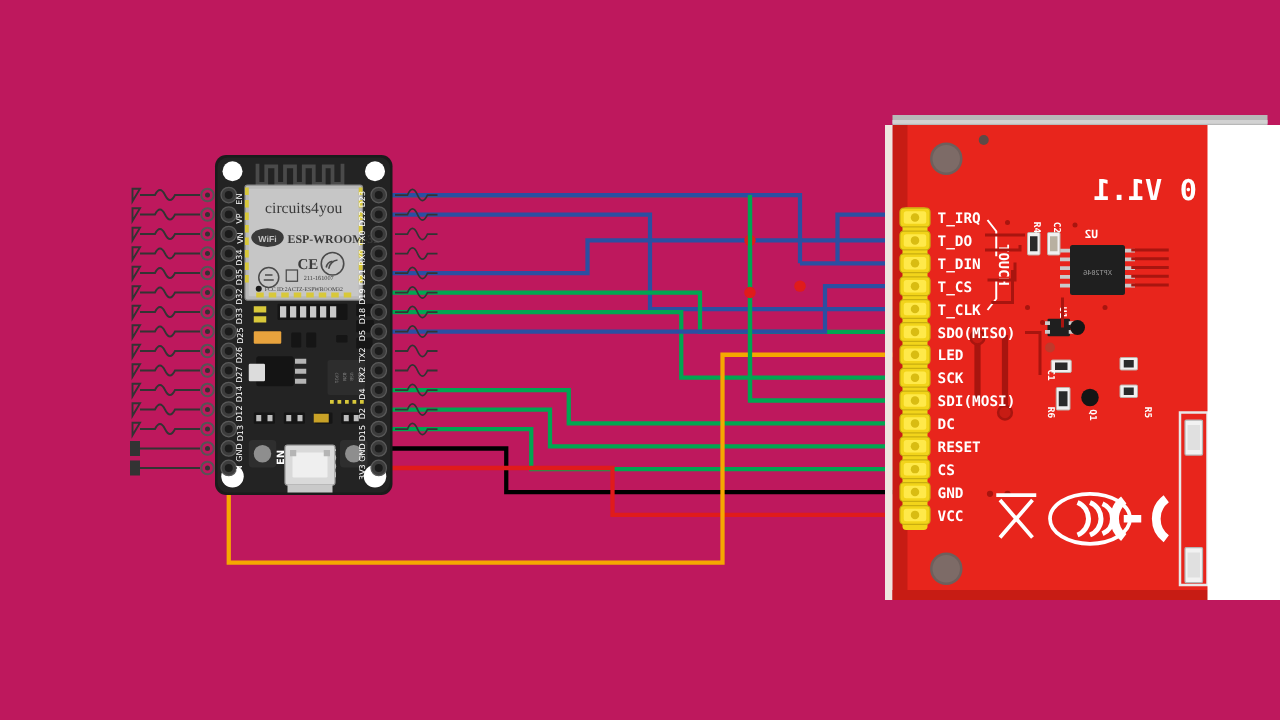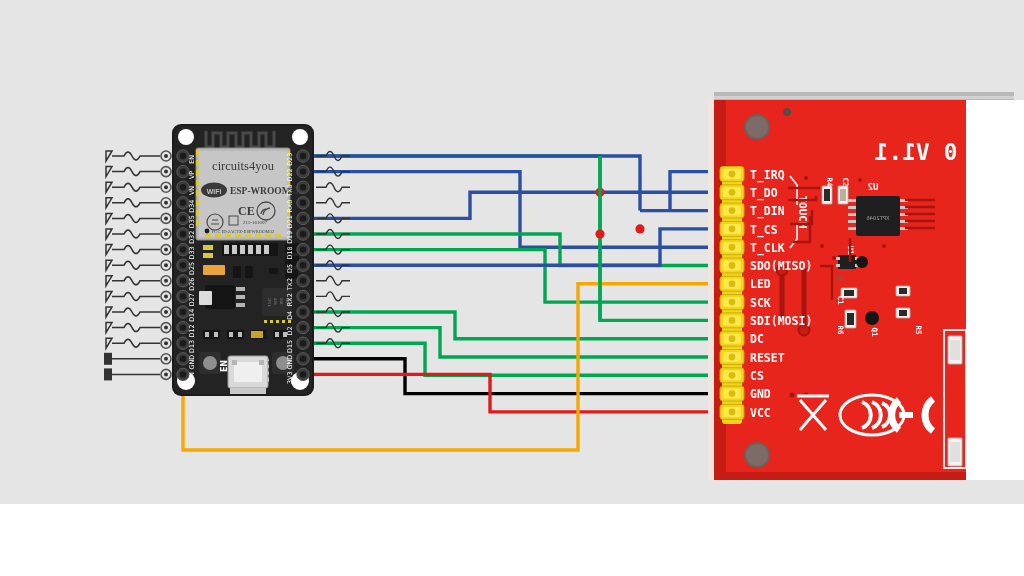--- a/index.html
+++ b/index.html
@@ -5,22 +5,22 @@
   * { box-sizing: border-box; }
   html, body {
     margin: 0; padding: 0;
     width: 1024px; height: 576px;
     background: #ffffff;
     font-family: "Liberation Sans", sans-serif;
     overflow: hidden;
   }
   #stage {
     position: relative;
-    width: 1024px; height: 504px;
-    background: #e5e5e5;
+    width: 1024px; height: 576px;
+    background: #be185d;
   }
   svg.layer { position: absolute; left: 0; top: 0; width: 1024px; height: 576px; }
   #wires { z-index: 2; }
   #boards { z-index: 3; }
   .wire { fill: none; stroke-linecap: butt; stroke-linejoin: miter; }
   .junction { fill: #e01b1b; }
   .tft-text { font-family: "DejaVu Sans Mono", monospace; font-weight: bold; fill: #ffffff; }
   .esp-pin-text { font-family: "DejaVu Sans", sans-serif; fill: #ffffff; }
   .silk { font-family: "Liberation Serif", serif; fill: #3a3a3a; }
 </style>

